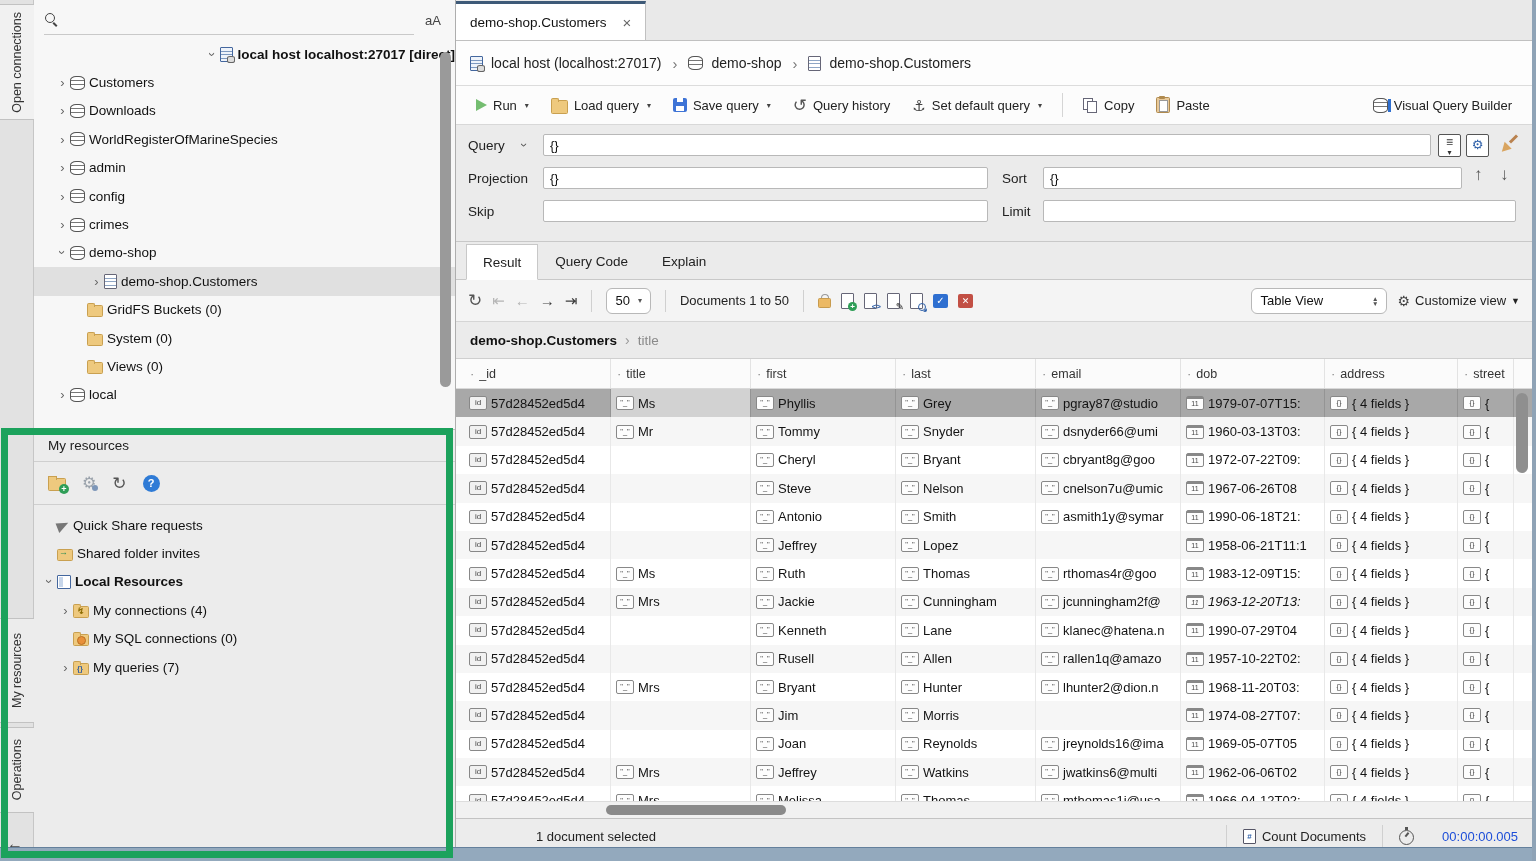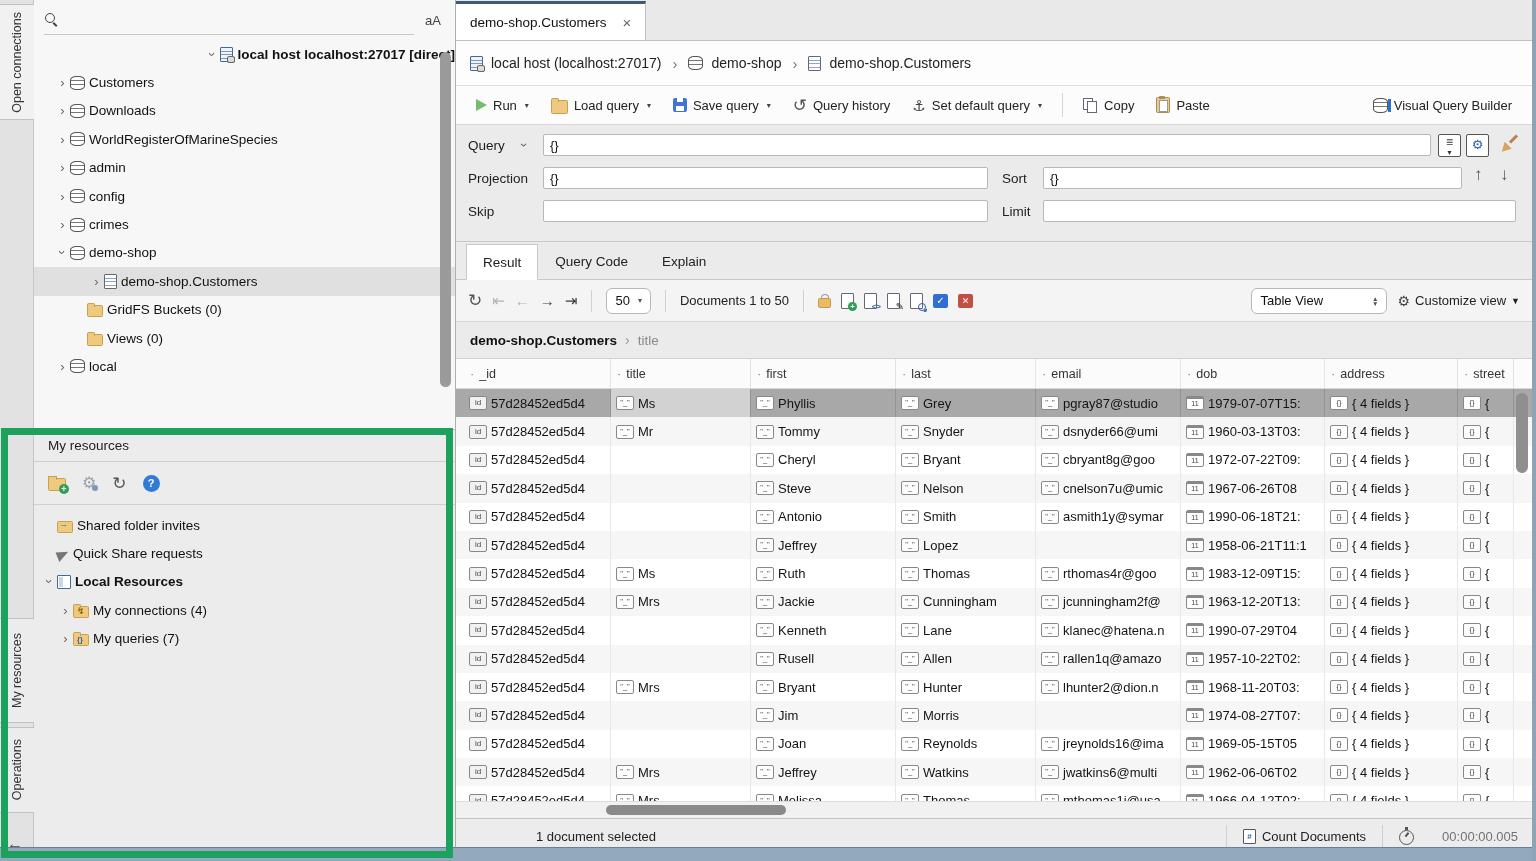--- a/index.html
+++ b/index.html
@@ -165,21 +165,21 @@
 
   .vscroll{position:absolute;right:4px;top:0;width:12px;height:400px;}
   .vscroll .thumb{position:absolute;top:4px;left:0;width:12px;height:80px;background:#8f8f8f;border-radius:6px;}
   .hscroll{height:16px;background:#f1f1f1;border-top:1px solid #ddd;position:relative;}
   .hscroll .thumb{position:absolute;top:3px;left:150px;width:180px;height:10px;background:#8a8a8a;border-radius:5px;}
 
   .statusbar{height:35px;background:#ececec;border-top:1px solid #c3c3c3;display:flex;align-items:center;padding:0 14px;font-size:13px;color:#222;box-sizing:border-box;}
   .statusbar .left-text{margin-left:66px;}
   .statusbar .right-side{margin-left:auto;display:flex;align-items:center;gap:12px;}
   .count-btn{display:flex;align-items:center;gap:6px;}
-  .time{font-size:13px;color:#737373;min-width:92px;text-align:right;}
+  .time{font-size:13px;color:#1d4ed8;min-width:92px;text-align:right;}
 </style>
 </head>
 <body>
 
 <div class="app">
 
   <aside class="left">
     <div class="vstrip">
       <div class="vtab top">
           <span>Open connections</span>
@@ -243,20 +243,25 @@
           </div>
           <div class="tree-row selected" style="padding-left: 55px;">
             <span class="chev">›</span>
             <span class="ic ic-coll"></span>
             <span class="lbl">demo-shop.Customers</span>
           </div>
           <div class="tree-row" style="padding-left: 38px;">
             <span class="chev"></span>
             <span class="ic ic-folder"></span>
             <span class="lbl">GridFS Buckets (0)</span>
+          </div>
+          <div class="tree-row" style="padding-left: 38px;">
+            <span class="chev"></span>
+            <span class="ic ic-folder"></span>
+            <span class="lbl">System (0)</span>
           </div>
           <div class="tree-row" style="padding-left: 38px;">
             <span class="chev"></span>
             <span class="ic ic-folder"></span>
             <span class="lbl">Views (0)</span>
           </div>
           <div class="tree-row" style="padding-left: 21px;">
             <span class="chev">›</span>
             <span class="ic ic-db"></span>
             <span class="lbl">local</span>
@@ -271,37 +276,42 @@
       <div class="res-title">My resources</div>
       <div class="res-toolbar">
         <span class="ic ic-addfolder"></span>
         <span class="ic ic-sharegear">⚙</span>
         <span class="ic ic-refresh">↻</span>
         <span class="ic ic-help">?</span>
       </div>
       <div class="res-items" id="res-items">
           <div class="tree-row" style="padding-left: 8px;">
             <span class="chev"></span>
+            <span class="ic ic-plane"></span>
+            <span class="lbl">Quick Share requests</span>
+          </div>
+          <div class="tree-row" style="padding-left: 8px;">
+            <span class="chev"></span>
             <span class="ic ic-folder-invite"></span>
             <span class="lbl">Shared folder invites</span>
-          </div>
-          <div class="tree-row" style="padding-left: 8px;">
-            <span class="chev"></span>
-            <span class="ic ic-plane"></span>
-            <span class="lbl">Quick Share requests</span>
           </div>
           <div class="tree-row bold" style="padding-left: 8px;">
             <span class="chev down">›</span>
             <span class="ic ic-computer"></span>
             <span class="lbl">Local Resources</span>
           </div>
           <div class="tree-row" style="padding-left: 24px;">
             <span class="chev">›</span>
             <span class="ic ic-folder ic-folder-bolt"></span>
             <span class="lbl">My connections (4)</span>
+          </div>
+          <div class="tree-row" style="padding-left: 24px;">
+            <span class="chev"></span>
+            <span class="ic ic-folder ic-folder-sql"></span>
+            <span class="lbl">My SQL connections (0)</span>
           </div>
           <div class="tree-row" style="padding-left: 24px;">
             <span class="chev">›</span>
             <span class="ic ic-folder ic-folder-braces"></span>
             <span class="lbl">My queries (7)</span>
           </div>
         </div>
     </div>
 
     <div class="green-box"></div>
@@ -712,21 +722,21 @@
             <span>Jackie</span>
           </div>
           <div class="td" style="width: 140px;">
             <span class="cell-ic">"_"</span>
             <span>Cunningham</span>
           </div>
           <div class="td" style="width: 145px;">
             <span class="cell-ic">"_"</span>
             <span>jcunningham2f@</span>
           </div>
-          <div class="td" style="width: 144px;">
+          <div class="td" style="width: 144px; font-style: italic;">
             <span class="cell-ic date">11</span>
             <span>1963-12-20T13:</span>
           </div>
           <div class="td" style="width: 133px;">
             <span class="cell-ic">{}</span>
             <span>{ 4 fields }</span>
           </div>
           <div class="td" style="width: 56px;">
             <span class="cell-ic">{}</span>
             <span>{</span>
@@ -869,21 +879,21 @@
           <div class="td" style="width: 140px;">
             <span class="cell-ic">"_"</span>
             <span>Reynolds</span>
           </div>
           <div class="td" style="width: 145px;">
             <span class="cell-ic">"_"</span>
             <span>jreynolds16@ima</span>
           </div>
           <div class="td" style="width: 144px;">
             <span class="cell-ic date">11</span>
-            <span>1969-05-15T05</span>
+            <span>1969-05-07T05</span>
           </div>
           <div class="td" style="width: 133px;">
             <span class="cell-ic">{}</span>
             <span>{ 4 fields }</span>
           </div>
           <div class="td" style="width: 56px;">
             <span class="cell-ic">{}</span>
             <span>{</span>
           </div>
         </div>

